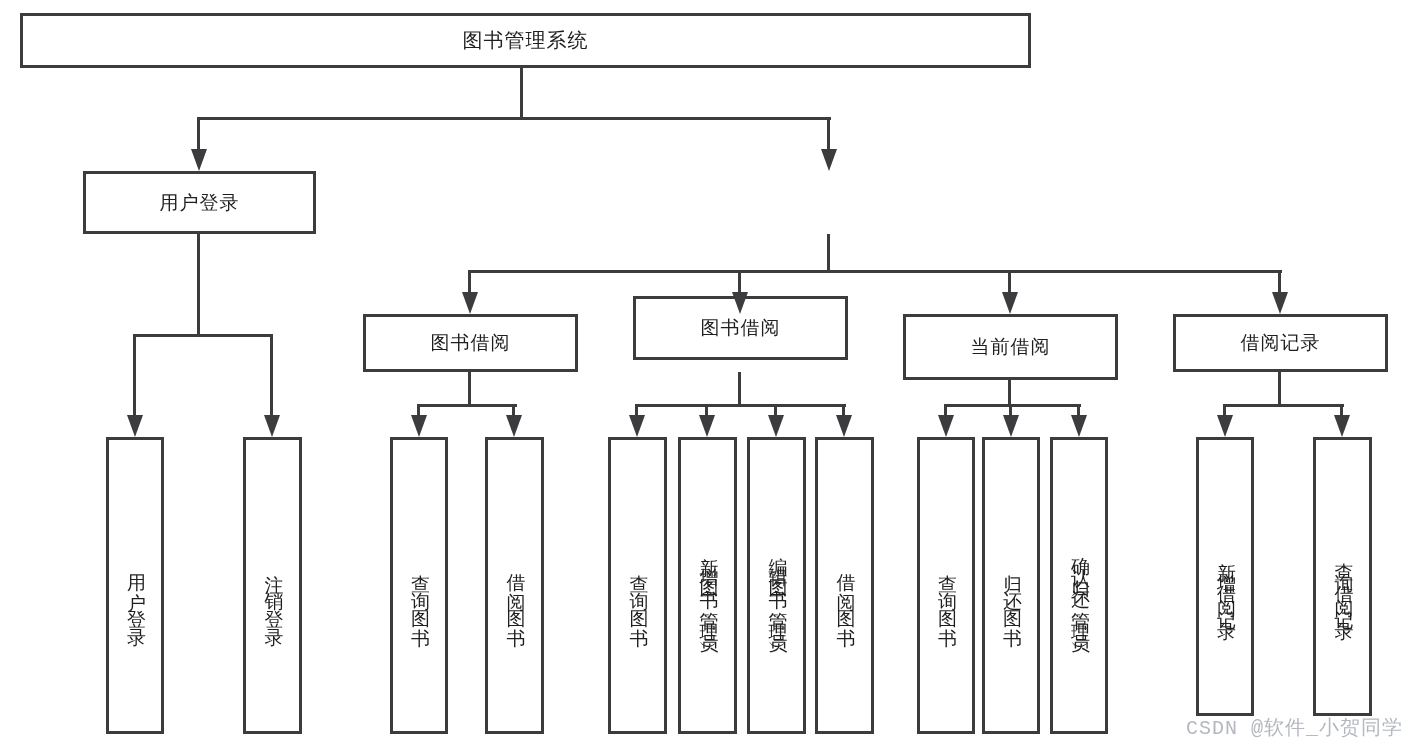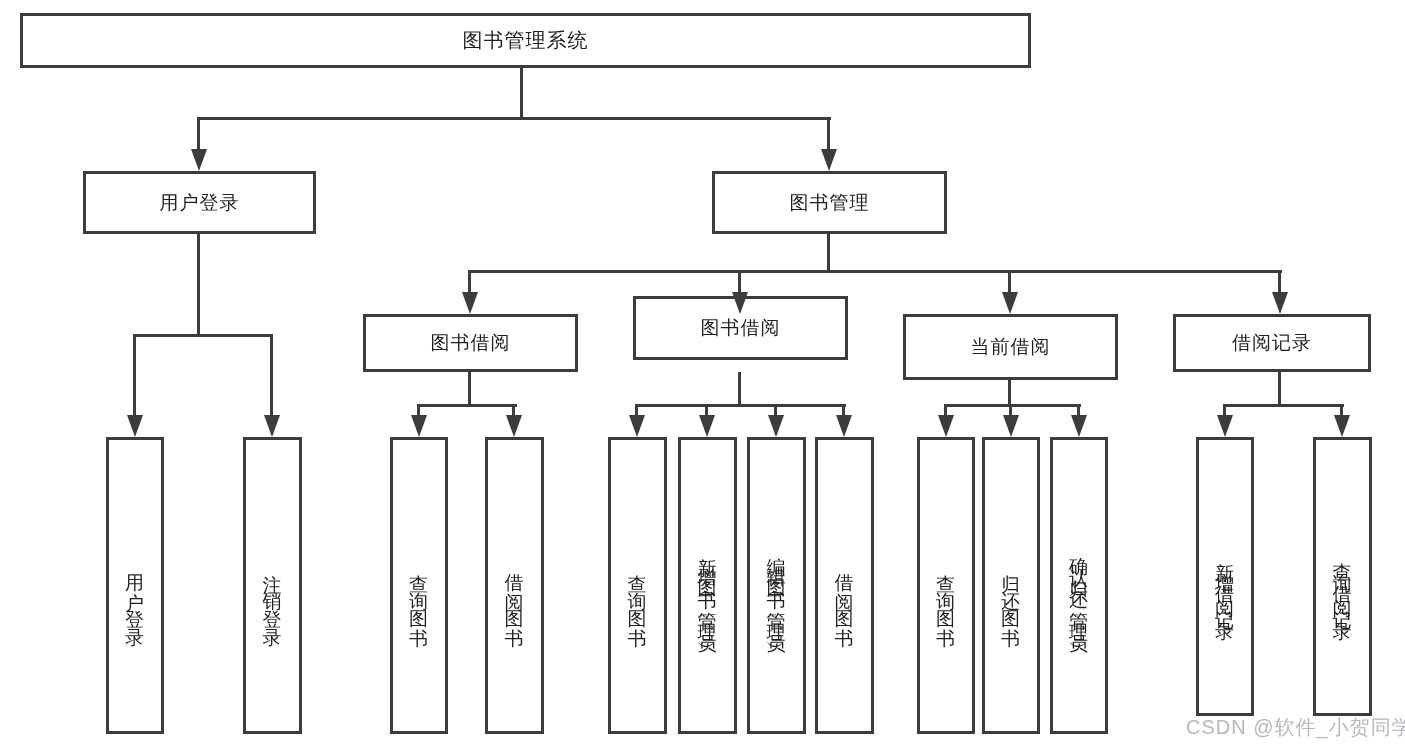--- a/index.html
+++ b/index.html
@@ -1,18 +1,18 @@
 <!DOCTYPE html>
 <html><head>
 <meta charset="utf-8">
 <style>
   html,body{margin:0;padding:0;background:#fff;}
   #canvas{
     position:relative;width:1405px;height:747px;background:#ffffff;
-    font-family:Liberation Sans, sans-serif;
+    font-family:Liberation Mono, monospace;
     color:#1f1f1f;overflow:hidden;
   }
   .box{
     position:absolute;box-sizing:border-box;border:3px solid #3c3c3e;background:#fff;
     display:flex;align-items:center;justify-content:center;z-index:2;
     font-size:19px;letter-spacing:1px;color:#1f1f1f;
   }
   .box.root{font-size:20px;}
   .box.v span{writing-mode:vertical-lr;text-orientation:mixed;line-height:1;}
   .ls18 span{letter-spacing:18px;margin-top:18px;}
@@ -34,37 +34,34 @@
 <div id="canvas">
 
   <div class="box root" style="left:20px;top:13px;width:1011px;height:55px">
     <span>图书管理系统</span>
   </div>
 
   <div class="box" style="left:83px;top:171px;width:233px;height:63px">
     <span>用户登录</span>
   </div>
 
-  <div class="box" style="left:712px;top:171px;width:235px;height:63px">
-    <span>图书管理</span>
-  </div>
 
   <div class="box" style="left:363px;top:314px;width:215px;height:58px">
     <span>图书借阅</span>
   </div>
 
   <div class="box" style="left:633px;top:296px;width:215px;height:64px">
     <span>图书借阅</span>
   </div>
 
   <div class="box" style="left:903px;top:314px;width:215px;height:66px">
     <span>当前借阅</span>
   </div>
 
-  <div class="box" style="left:1173px;top:314px;width:198px;height:58px">
+  <div class="box" style="left:1173px;top:314px;width:215px;height:58px">
     <span>借阅记录</span>
   </div>
 
   <div class="box v ls18" style="left:106px;top:437px;width:58px;height:297px">
     <span>用户登录</span>
   </div>
   <div class="box v ls18" style="left:243px;top:437px;width:59px;height:297px">
     <span>注销登录</span>
   </div>
 

